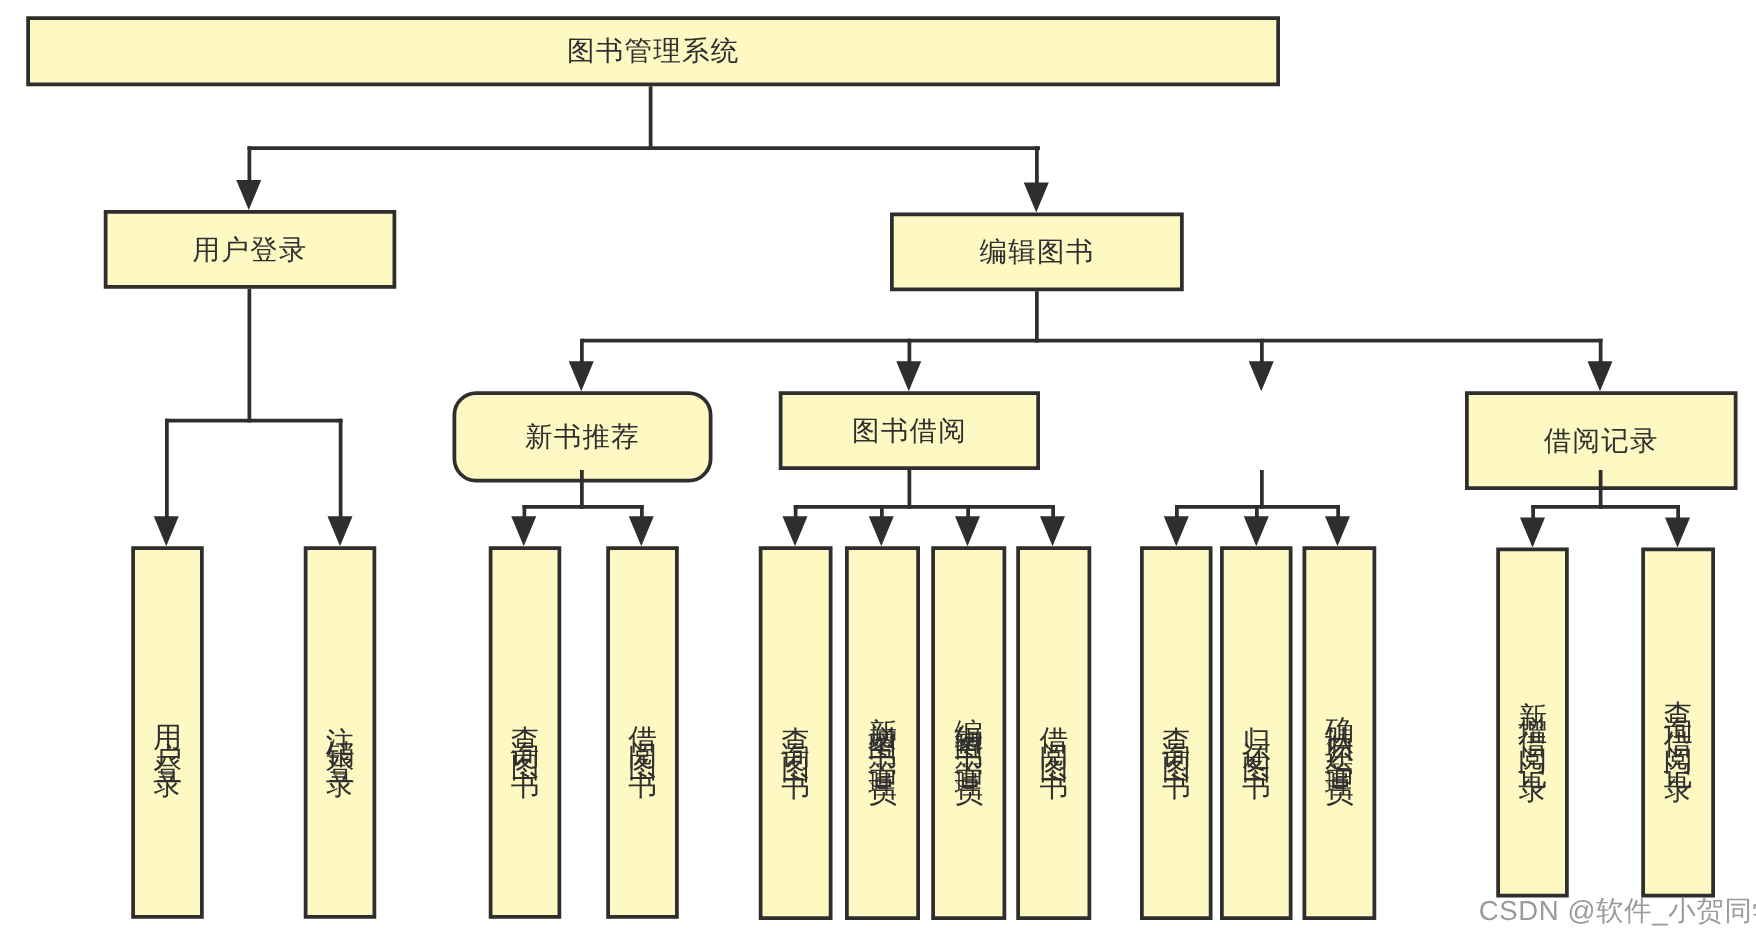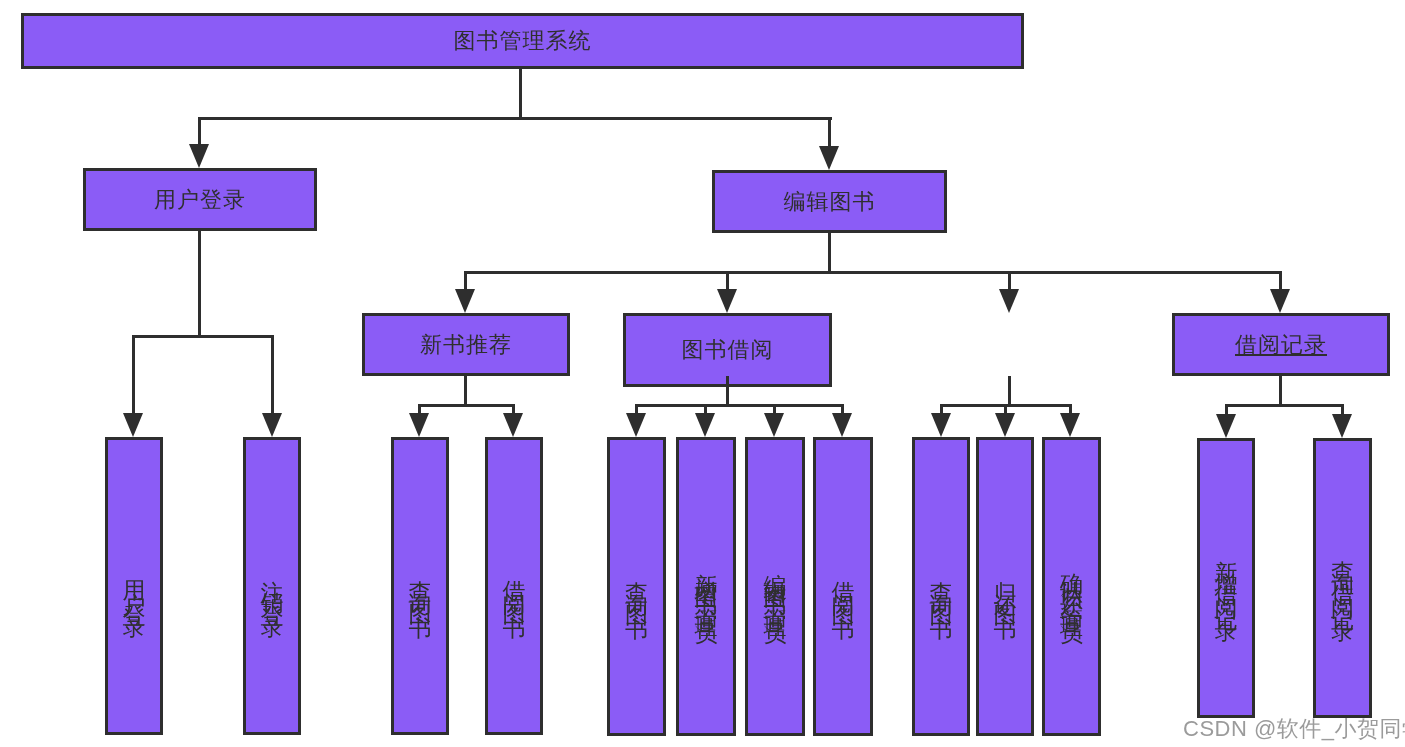--- a/index.html
+++ b/index.html
@@ -15,21 +15,21 @@
     color:var(--text);
   }
   .canvas{
     position:relative;
     width:1405px;height:747px;
     background:var(--bg);
     overflow:hidden;
   }
   .box{
     position:absolute;
-    background:#8b5cf6;
+    background:#fef9c3;
     border:3px solid var(--line);
     display:flex;
     align-items:center;
     justify-content:center;
     font-size:22px;
     letter-spacing:1px;
     color:var(--text);
   }
   .leaf span{
     writing-mode:vertical-rl;
@@ -92,27 +92,27 @@
   <div class="h-line" style="left:465px;top:271px;width:817px;"></div>
   <div class="v-line" style="left:464px;top:271px;height:22px;"></div>
   <div class="arrow" style="left:455px;top:289px;"></div>
   <div class="v-line" style="left:726px;top:271px;height:22px;"></div>
   <div class="arrow" style="left:717px;top:289px;"></div>
   <div class="v-line" style="left:1008px;top:271px;height:22px;"></div>
   <div class="arrow" style="left:999px;top:289px;"></div>
   <div class="v-line" style="left:1279px;top:271px;height:22px;"></div>
   <div class="arrow" style="left:1270px;top:289px;"></div>
 
-  <div class="box" style="left:362px;top:313px;width:208px;height:63px;">
+  <div class="box" style="left:362px;top:313px;width:208px;height:73px;border-radius:19px;">
     <span>新书推荐</span>
   </div>
-  <div class="box" style="left:623px;top:313px;width:209px;height:74px;">
+  <div class="box" style="left:623px;top:313px;width:209px;height:63px;">
     <span>图书借阅</span>
   </div>
-  <div class="box" style="left:1172px;top:313px;width:218px;height:63px;text-decoration:underline;">
+  <div class="box" style="left:1172px;top:313px;width:218px;height:79px;">
     <span>借阅记录</span>
   </div>
 
   <div class="v-line" style="left:464px;top:376px;height:31px;"></div>
   <div class="h-line" style="left:418px;top:404px;width:97px;"></div>
   <div class="v-line" style="left:418px;top:404px;height:12px;"></div>
   <div class="arrow" style="left:409px;top:413px;"></div>
   <div class="v-line" style="left:512px;top:404px;height:12px;"></div>
   <div class="arrow" style="left:503px;top:413px;"></div>
 

